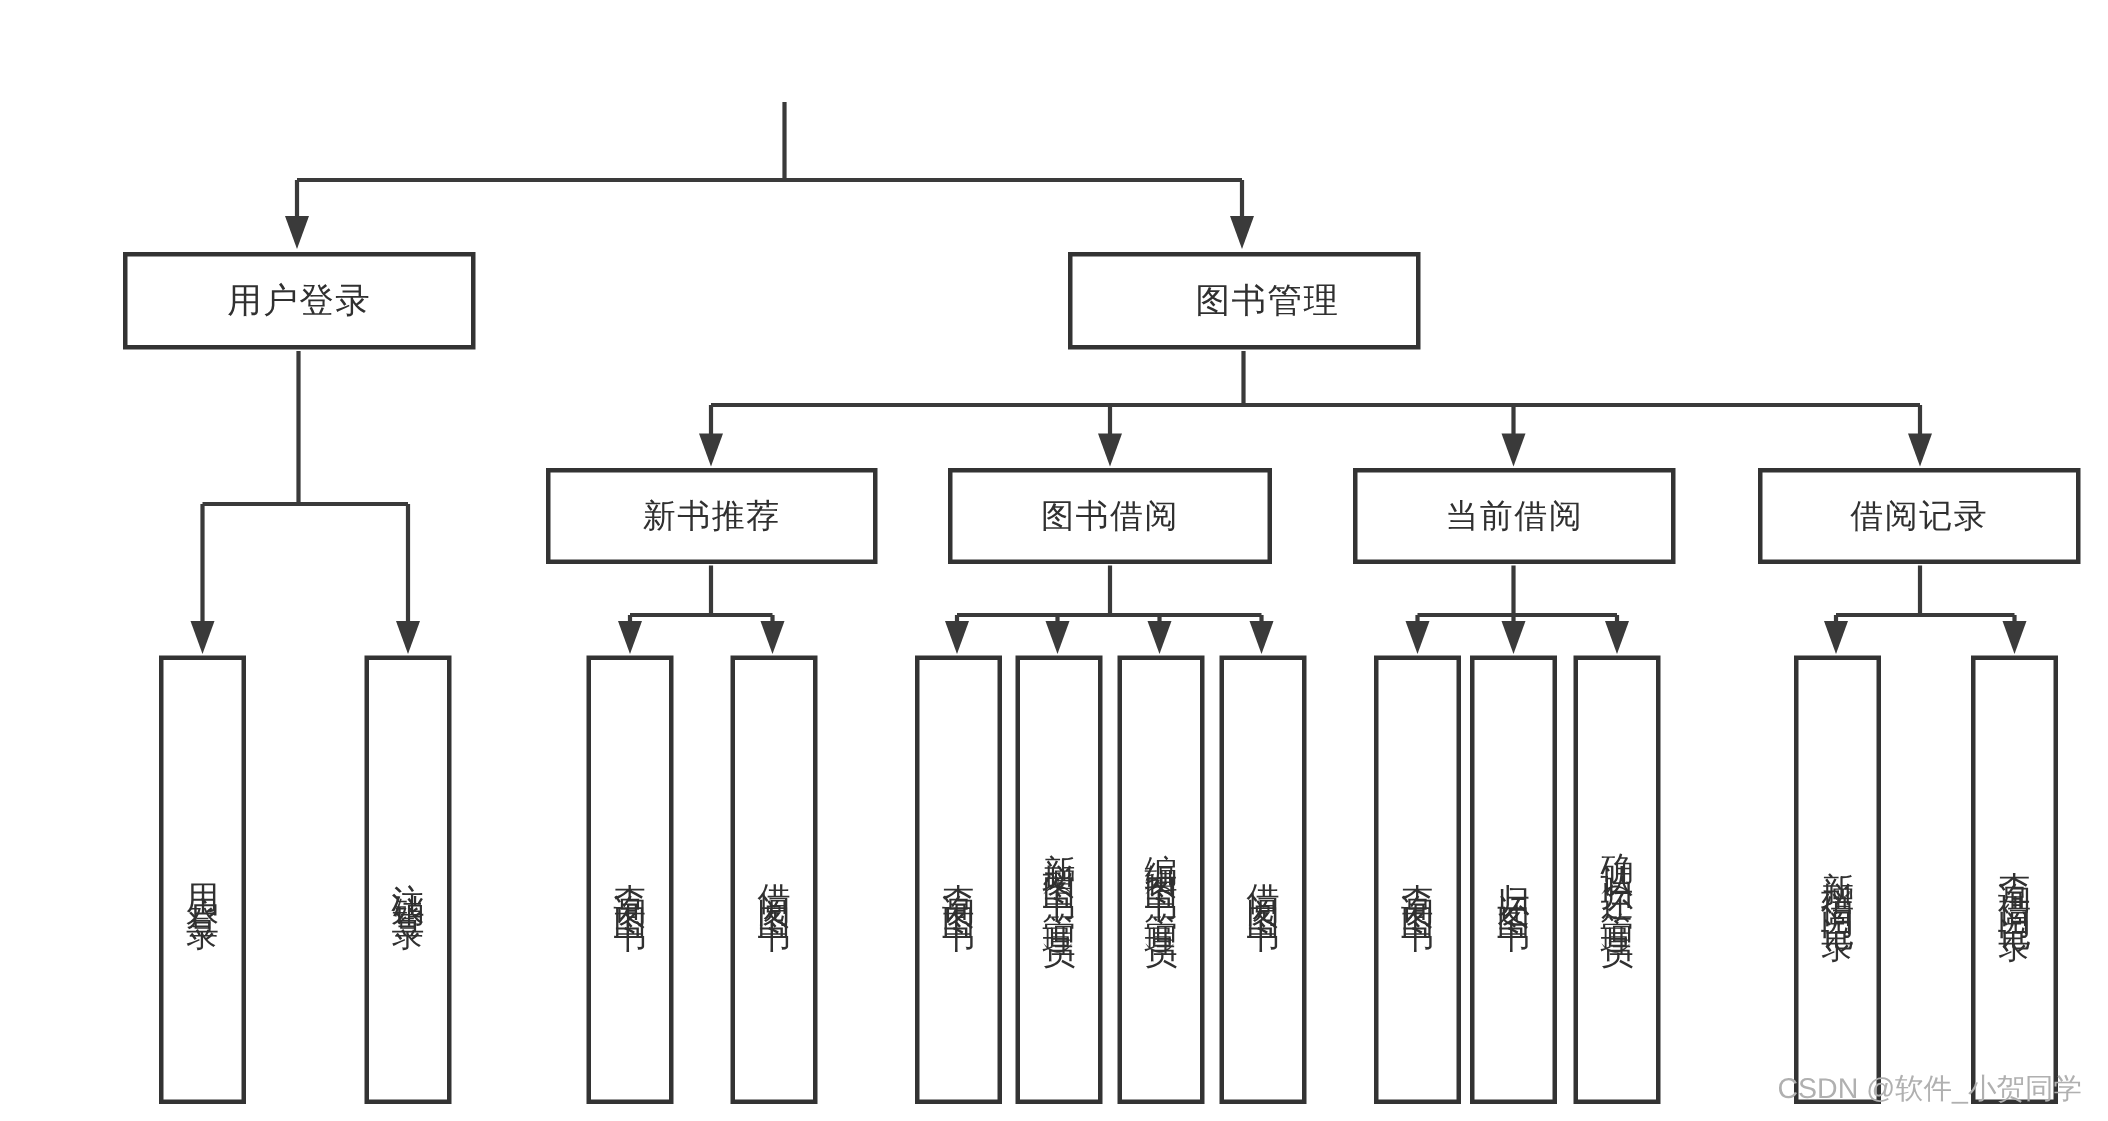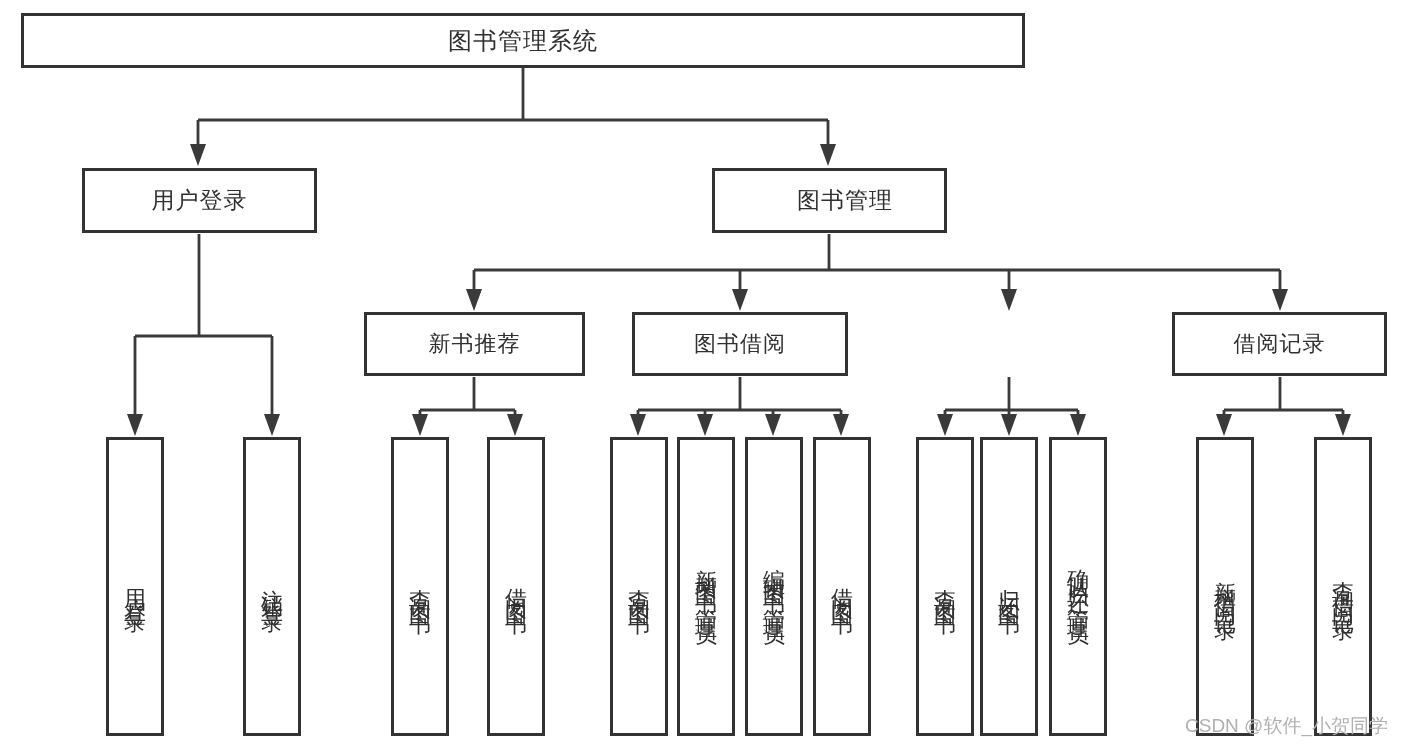--- a/index.html
+++ b/index.html
@@ -91,36 +91,36 @@
       <polygon class="head" points="1009,436 1001,414 1017,414"></polygon>
       <polygon class="head" points="1078,436 1070,414 1086,414"></polygon>
     </g>
     <g>
       <path class="stroke" d="M1280,377 V410 M1224,410 H1343 M1224,410 V416 M1343,410 V416"></path>
       <polygon class="head" points="1224,436 1216,414 1232,414"></polygon>
       <polygon class="head" points="1343,436 1335,414 1351,414"></polygon>
     </g>
   </svg>
 
-  <div class="node root">
-    <span>图书管理系统</span>
-  </div>
 
   <div class="node lvl2" style="left:82px;">
     <span>用户登录</span>
   </div>
   <div class="node lvl2" style="left:712px;padding-left:31px;">
     <span>图书管理</span>
   </div>
 
   <div class="node lvl3" style="left:632px;width:216px;">
     <span>图书借阅</span>
   </div>
   <div class="node lvl3" style="left:364px;width:221px;">
     <span>新书推荐</span>
+  </div>
+  <div class="node lvl3" style="left:902px;width:215px;">
+    <span>当前借阅</span>
   </div>
   <div class="node lvl3" style="left:1172px;width:215px;">
     <span>借阅记录</span>
   </div>
 
   <div class="node vbox" style="left:106px;">
     <span class="vtext">用户登录</span>
   </div>
   <div class="node vbox" style="left:243px;">
     <span class="vtext">注销登录</span>

